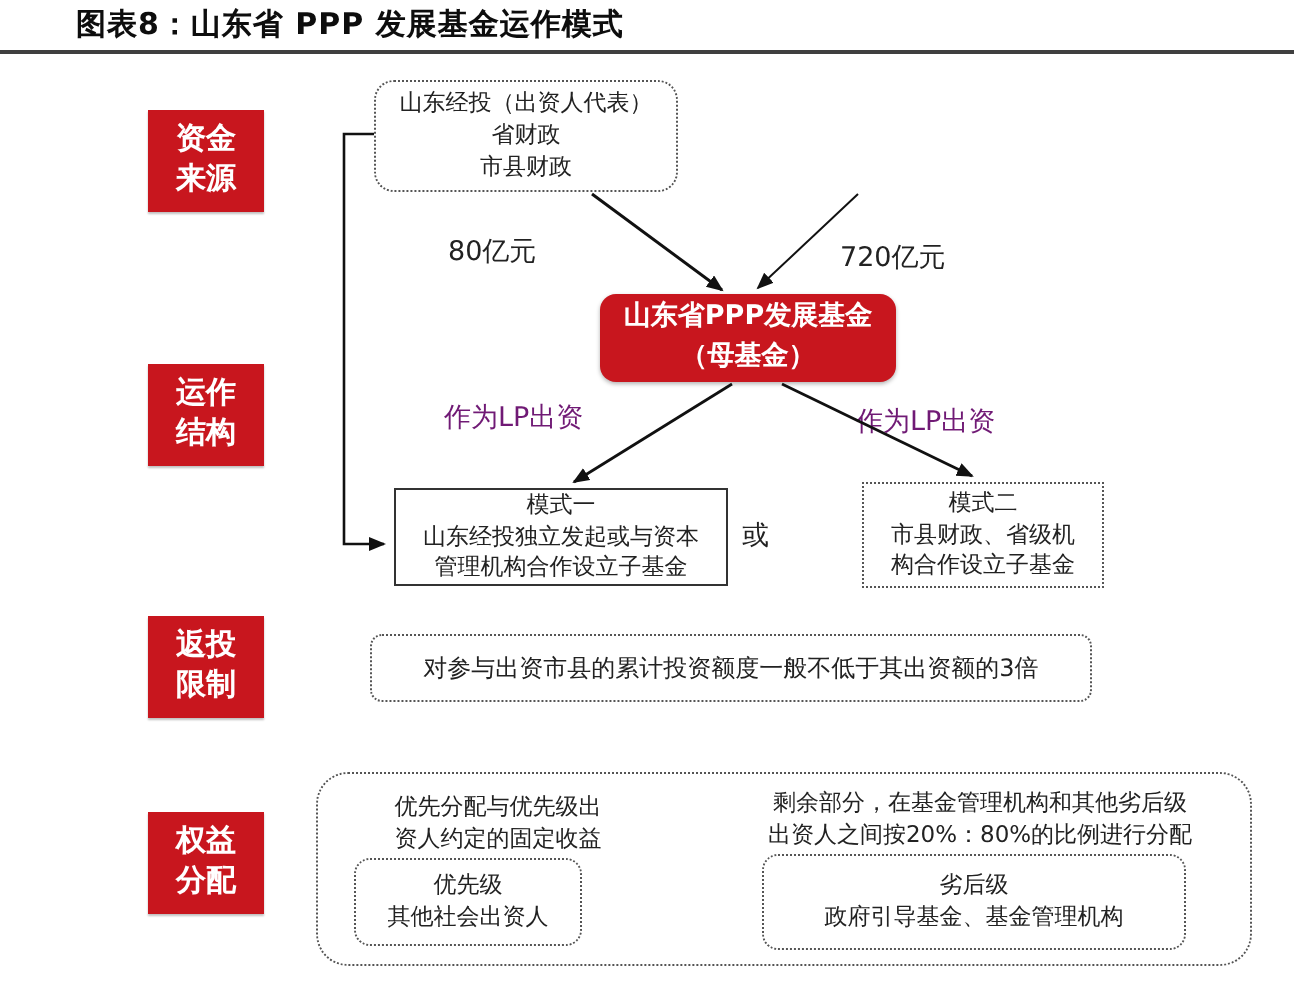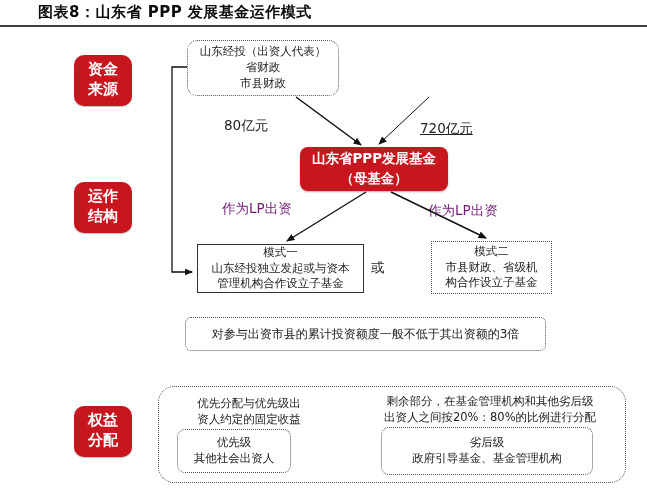--- a/index.html
+++ b/index.html
@@ -10,21 +10,21 @@
   }
   .title {
     position:absolute; left:18px; top:3px; font-size:15px; font-weight:bold;
     color:#0d0d0d; letter-spacing:0.5px; white-space:nowrap;margin-left:20px;
   }
   .title-rule { position:absolute; left:0; top:25px; width:647px; height:2px; background:#3f3f3f; }
 
   .chip {
     position:absolute; width:58px; background:var(--accent,#c8161e); color:#fff;
     font-weight:bold; font-size:15px; line-height:1.32; text-align:center;
-    border-radius:10px; padding:5px 0 6px 0; white-space:pre-line;
+    border-radius:0; padding:5px 0 6px 0; white-space:pre-line;
     box-shadow:0 1px 1px rgba(0,0,0,0.25);
   }
   .chip-funding  { left:74px; top:55px;  }
   .chip-operation{ left:74px; top:182px; }
   .chip-reinvest { left:74px; top:308px; }
   .chip-equity   { left:74px; top:406px; }
 
   .box {
     position:absolute; box-sizing:border-box; font-size:11.5px; color:#222;
     line-height:1.38; white-space:pre-line; display:flex; align-items:center;
@@ -33,21 +33,21 @@
   .dotted { border:1.5px dotted #555; }
   .solid  { border:1.3px solid #333; }
   .round10 { border-radius:10px; }
   .round8  { border-radius:8px; }
 
   .gov-box    { left:187px; top:40px;  width:152px; height:56px; }
   .social-box { left:410px; top:35px;  width:113px; height:60px; text-align:left; padding:2px 7px; justify-content:flex-start; }
 
   .amount { position:absolute; font-size:13.5px; color:#222; white-space:nowrap; }
   .amount-gov    { left:224px; top:117px; }
-  .amount-social { left:420px; top:120px;text-decoration:underline; }
+  .amount-social { left:420px; top:120px; }
 
   .fund-box {
     position:absolute; left:300px; top:147px; width:148px; height:44px;
     background:var(--accent,#c8161e); border-radius:8px; color:#fff; font-weight:bold;
     font-size:13.5px; line-height:1.45; display:flex; align-items:center;
     justify-content:center; text-align:center; white-space:pre-line;
     box-shadow:0 1px 2px rgba(0,0,0,0.3);
   }
 
   .lp-label { position:absolute; font-size:13.5px; color:#701a75; white-space:nowrap; }
@@ -74,20 +74,22 @@
 
 <div class="canvas">
 
   <div class="title">图表8：山东省 PPP 发展基金运作模式</div>
   <div class="title-rule"></div>
 
   <div class="chip chip-funding">资金
 来源</div>
   <div class="chip chip-operation">运作
 结构</div>
+  <div class="chip chip-reinvest">返投
+限制</div>
   <div class="chip chip-equity">权益
 分配</div>
 
   <div class="box dotted round10 gov-box">山东经投（出资人代表）
 省财政
 市县财政</div>
   <div class="amount amount-gov">80亿元</div>
   <div class="amount amount-social">720亿元</div>
 
   <div class="fund-box">山东省PPP发展基金

